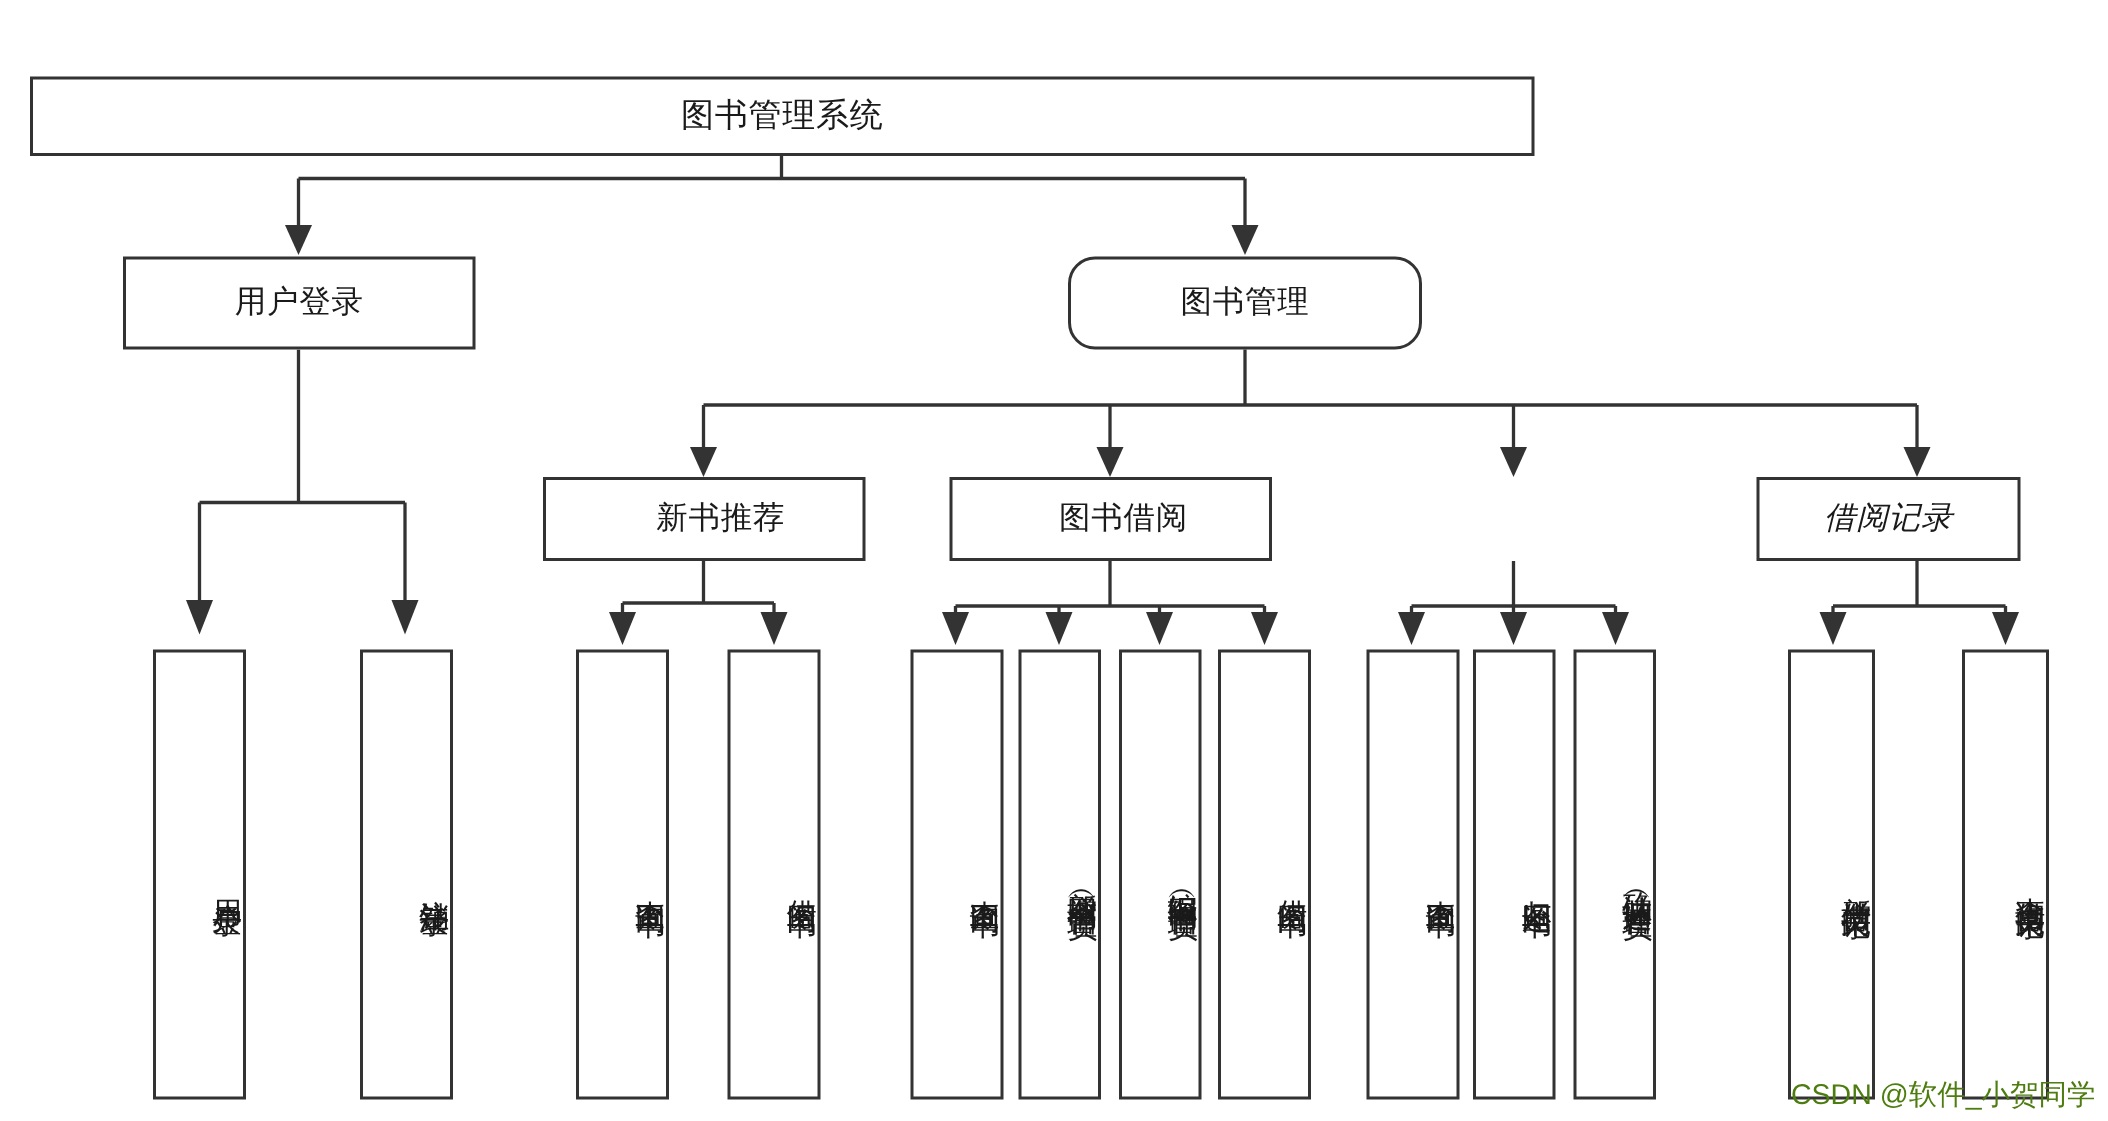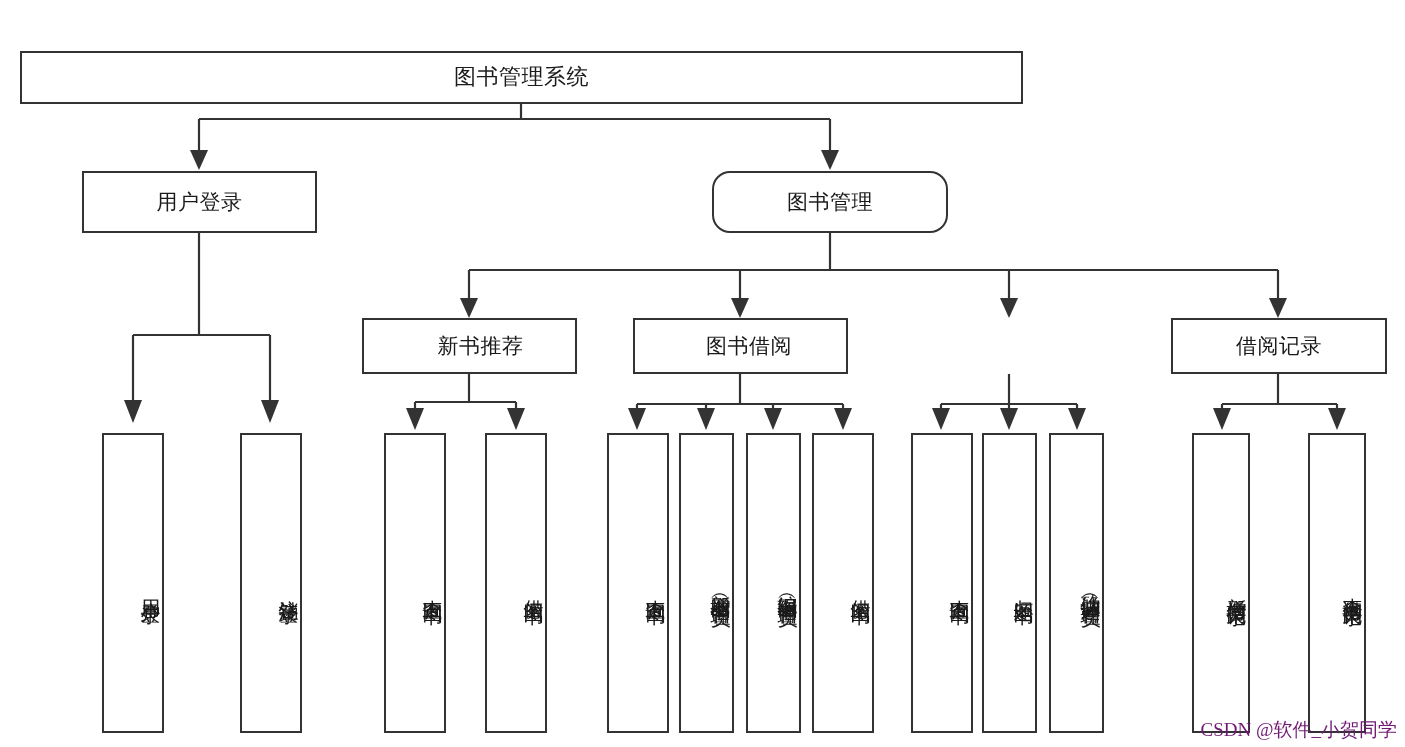--- a/index.html
+++ b/index.html
@@ -68,23 +68,23 @@
   #wires polygon.arrowhead {
     fill: #333333;
     stroke: none;
   }
   
   .watermark {
     position: absolute;
     right: 8px;
     bottom: 4px;
     font-size: 19px;
-    color: #701a75;
+    color: #4d7c0f;
     white-space: nowrap;
-    font-family: Liberation Serif, serif;
+    font-family: Liberation Sans, sans-serif;
   }
 </style>
 </head>
 <body>
 
 <div id="canvas">
 
   <svg id="wires" viewBox="0 0 1405 747" xmlns="http://www.w3.org/2000/svg">
     <defs></defs>
 
@@ -164,21 +164,21 @@
 
   <div class="node horiz" style="left:362px; top:318px; width:215px; height:56px;padding-left:22px;">
     <span>新书推荐</span>
   </div>
 
   <div class="node horiz" style="left:633px; top:318px; width:215px; height:56px;padding-left:17px;">
     <span>图书借阅</span>
   </div>
 
 
-  <div class="node horiz" style="left:1171px; top:318px; width:216px; height:56px;">
+  <div class="node horiz" style="left:1171px; top:318px; width:176px; height:56px;font-style:italic;">
     <span>借阅记录</span>
   </div>
 
   <div class="node vert" style="left:102px; top:433px; width:62px; height:300px;">
     <span class="vlabel">用户登录</span>
   </div>
   <div class="node vert" style="left:240px; top:433px; width:62px; height:300px;">
     <span class="vlabel">注销登录</span>
   </div>
 

